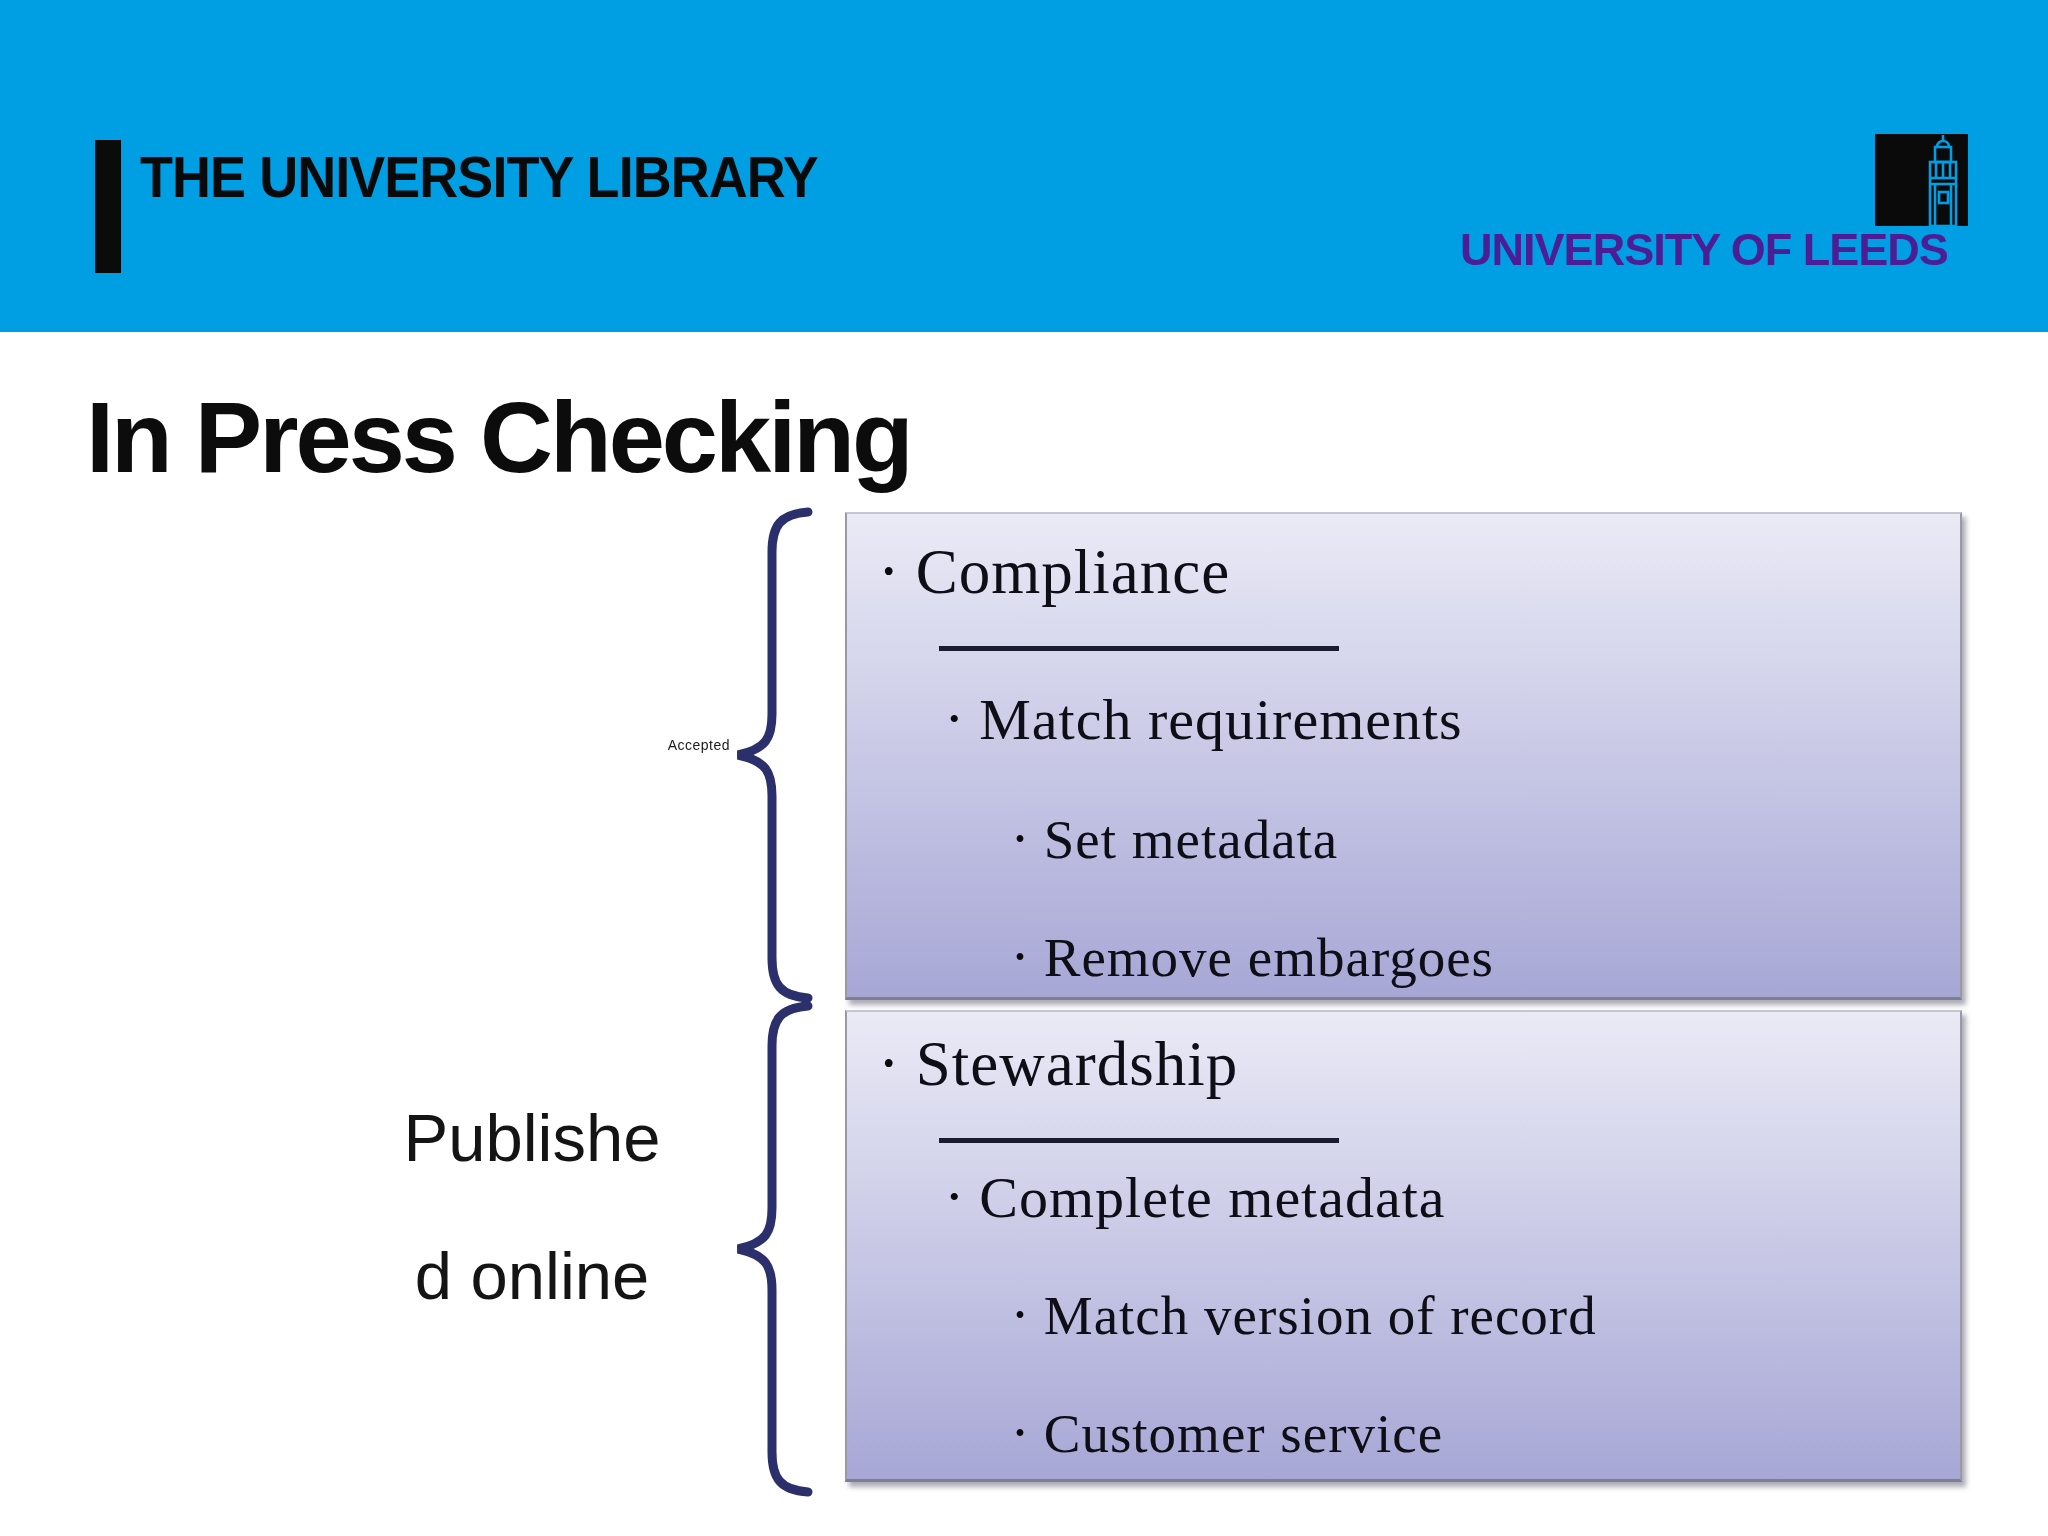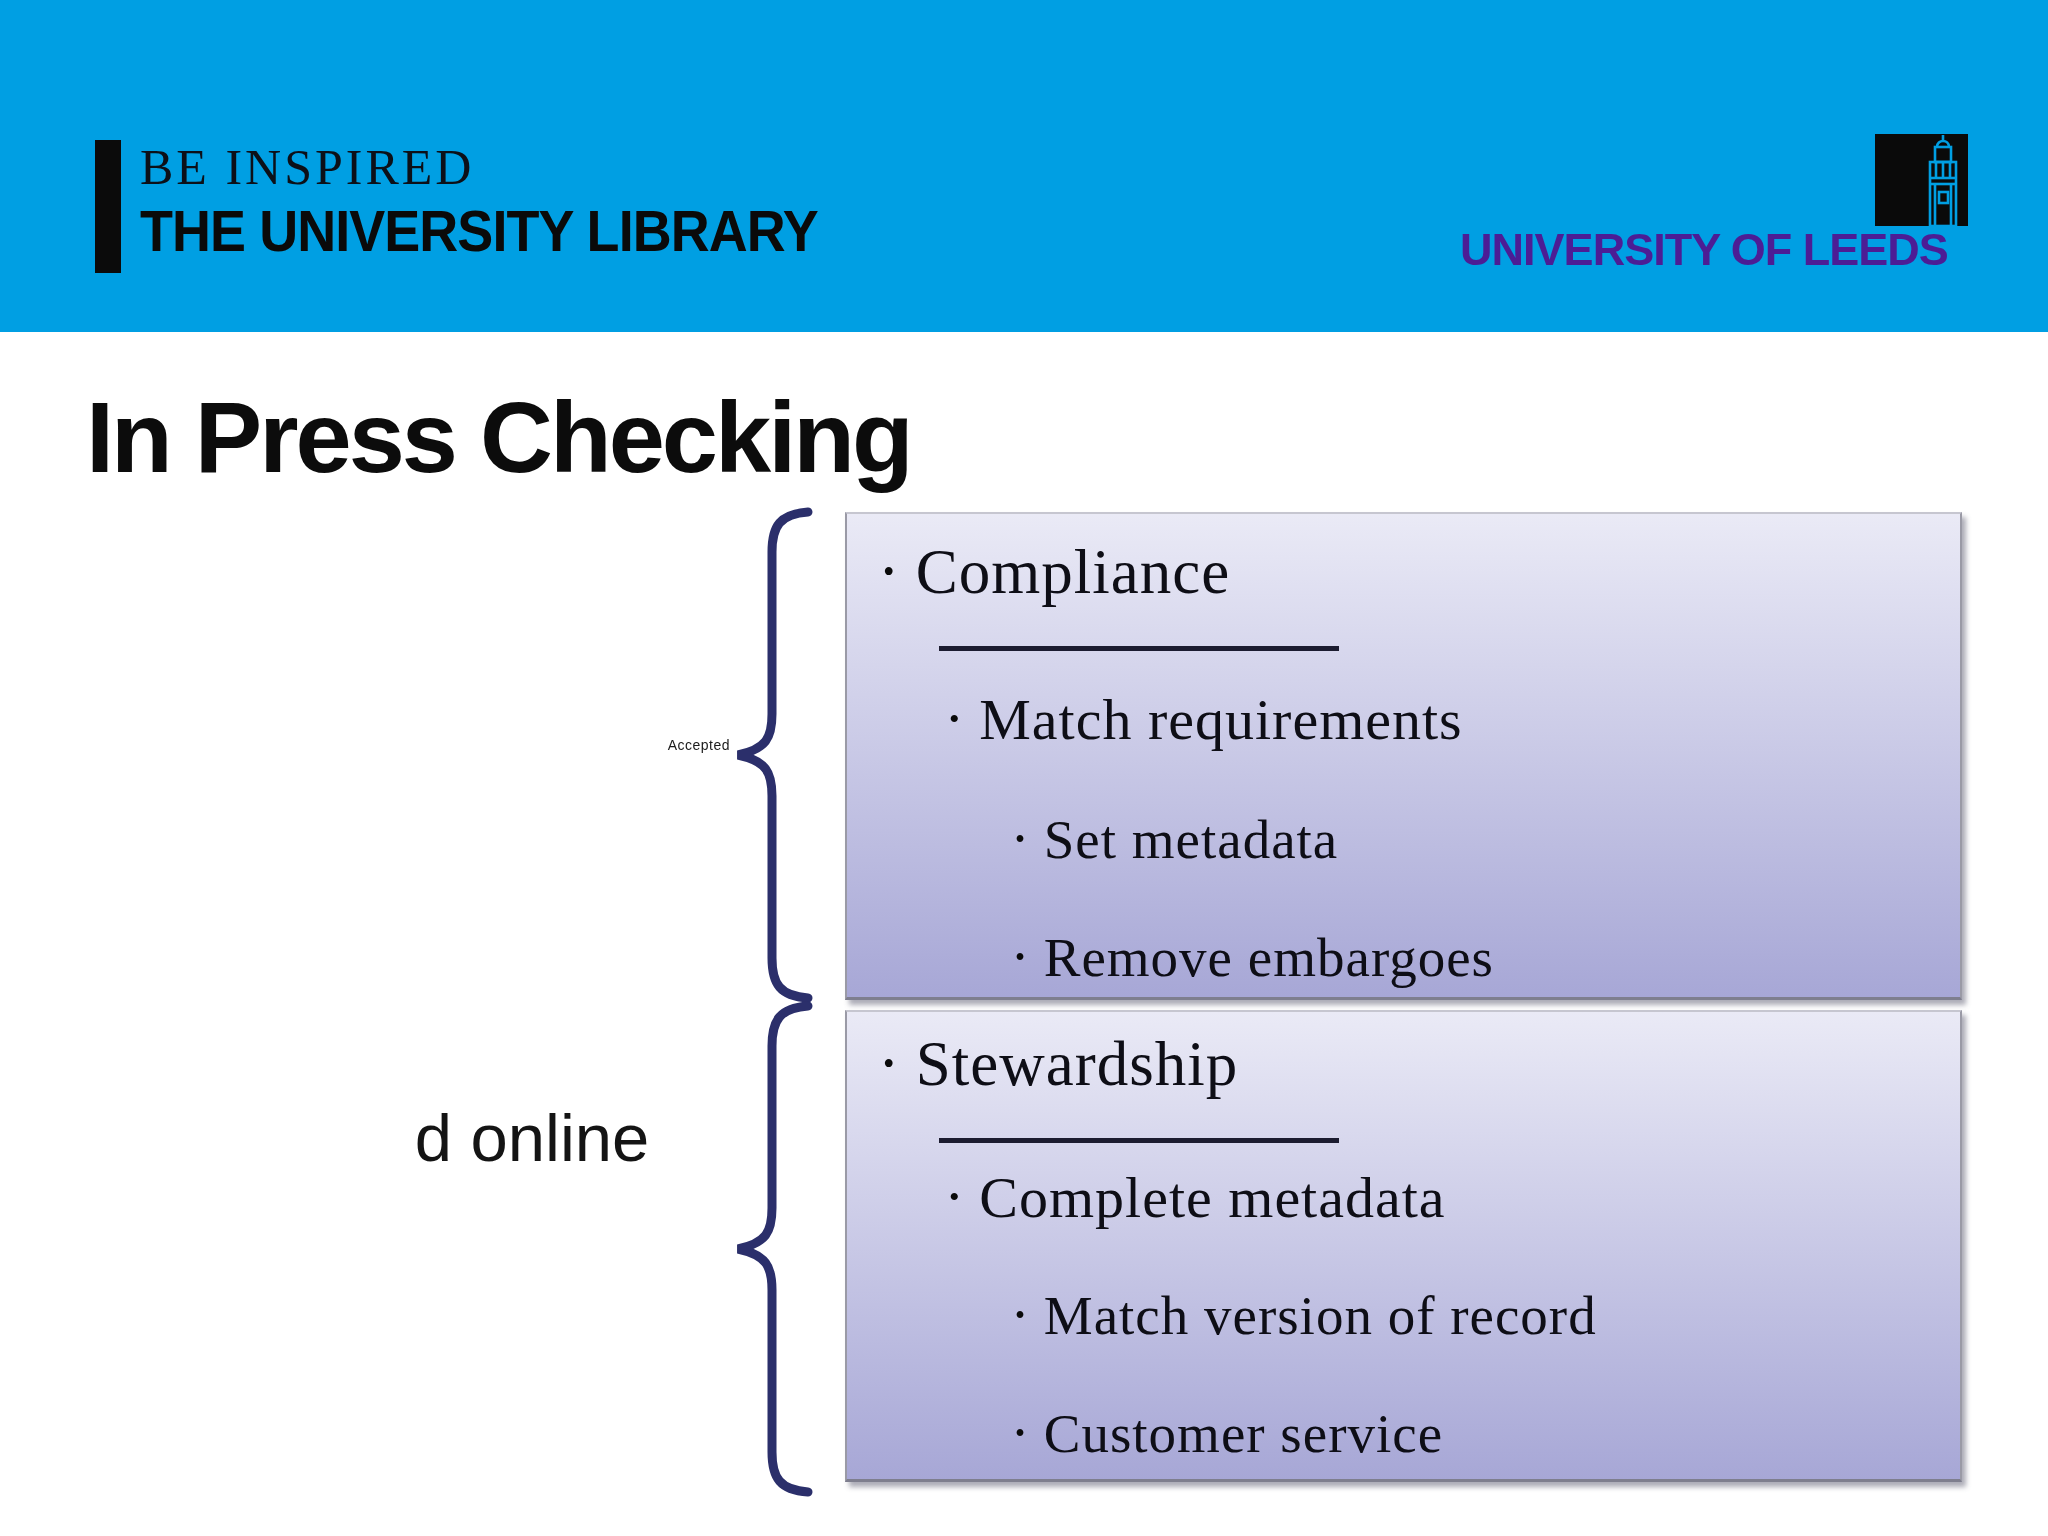--- a/index.html
+++ b/index.html
@@ -114,21 +114,20 @@
 </style>
 </head>
 <body>
 
 <div class="slide">
 
   <div class="banner">
     <div class="lib-logo">
       <div class="lib-bar"></div>
       <div class="lib-text">
-        <span class="lib-line1">BE INSPIRED</span>
         <span class="lib-line2">THE UNIVERSITY LIBRARY</span>
       </div>
     </div>
 
     <div class="leeds-mark">
       <svg viewBox="0 0 93 92">
         <g fill="none" stroke="var(--banner-color)" stroke-width="2.6">
           <rect x="55" y="28" width="26" height="64"></rect>
           <rect x="60" y="13" width="16" height="15"></rect>
           <path d="M62 13 C62 5 74 5 74 13"></path>
@@ -151,20 +150,21 @@
 
   <svg class="brace brace-accepted" viewBox="0 0 88 498">
     <path d="M 80,6 C 52,8 44,20 44,46 L 44,208 C 44,232 38,243 10,249 C 38,255 44,266 44,290 L 44,452 C 44,478 52,490 80,492"></path>
   </svg>
   <div class="accepted-label">Accepted</div>
 
   <svg class="brace brace-published" viewBox="0 0 88 498">
     <path d="M 80,6 C 52,8 44,20 44,46 L 44,208 C 44,232 38,243 10,249 C 38,255 44,266 44,290 L 44,452 C 44,478 52,490 80,492"></path>
   </svg>
   <div class="published-label">
+    <div class="line">Publishe</div>
     <div class="line">d online</div>
   </div>
 
   <div class="box box-compliance">
     <div class="row lvl1 r1">
       <span class="bullet">•</span>
       <span>Compliance</span>
     </div>
     <div class="heading-underline"></div>
     <div class="row lvl2 r2">

